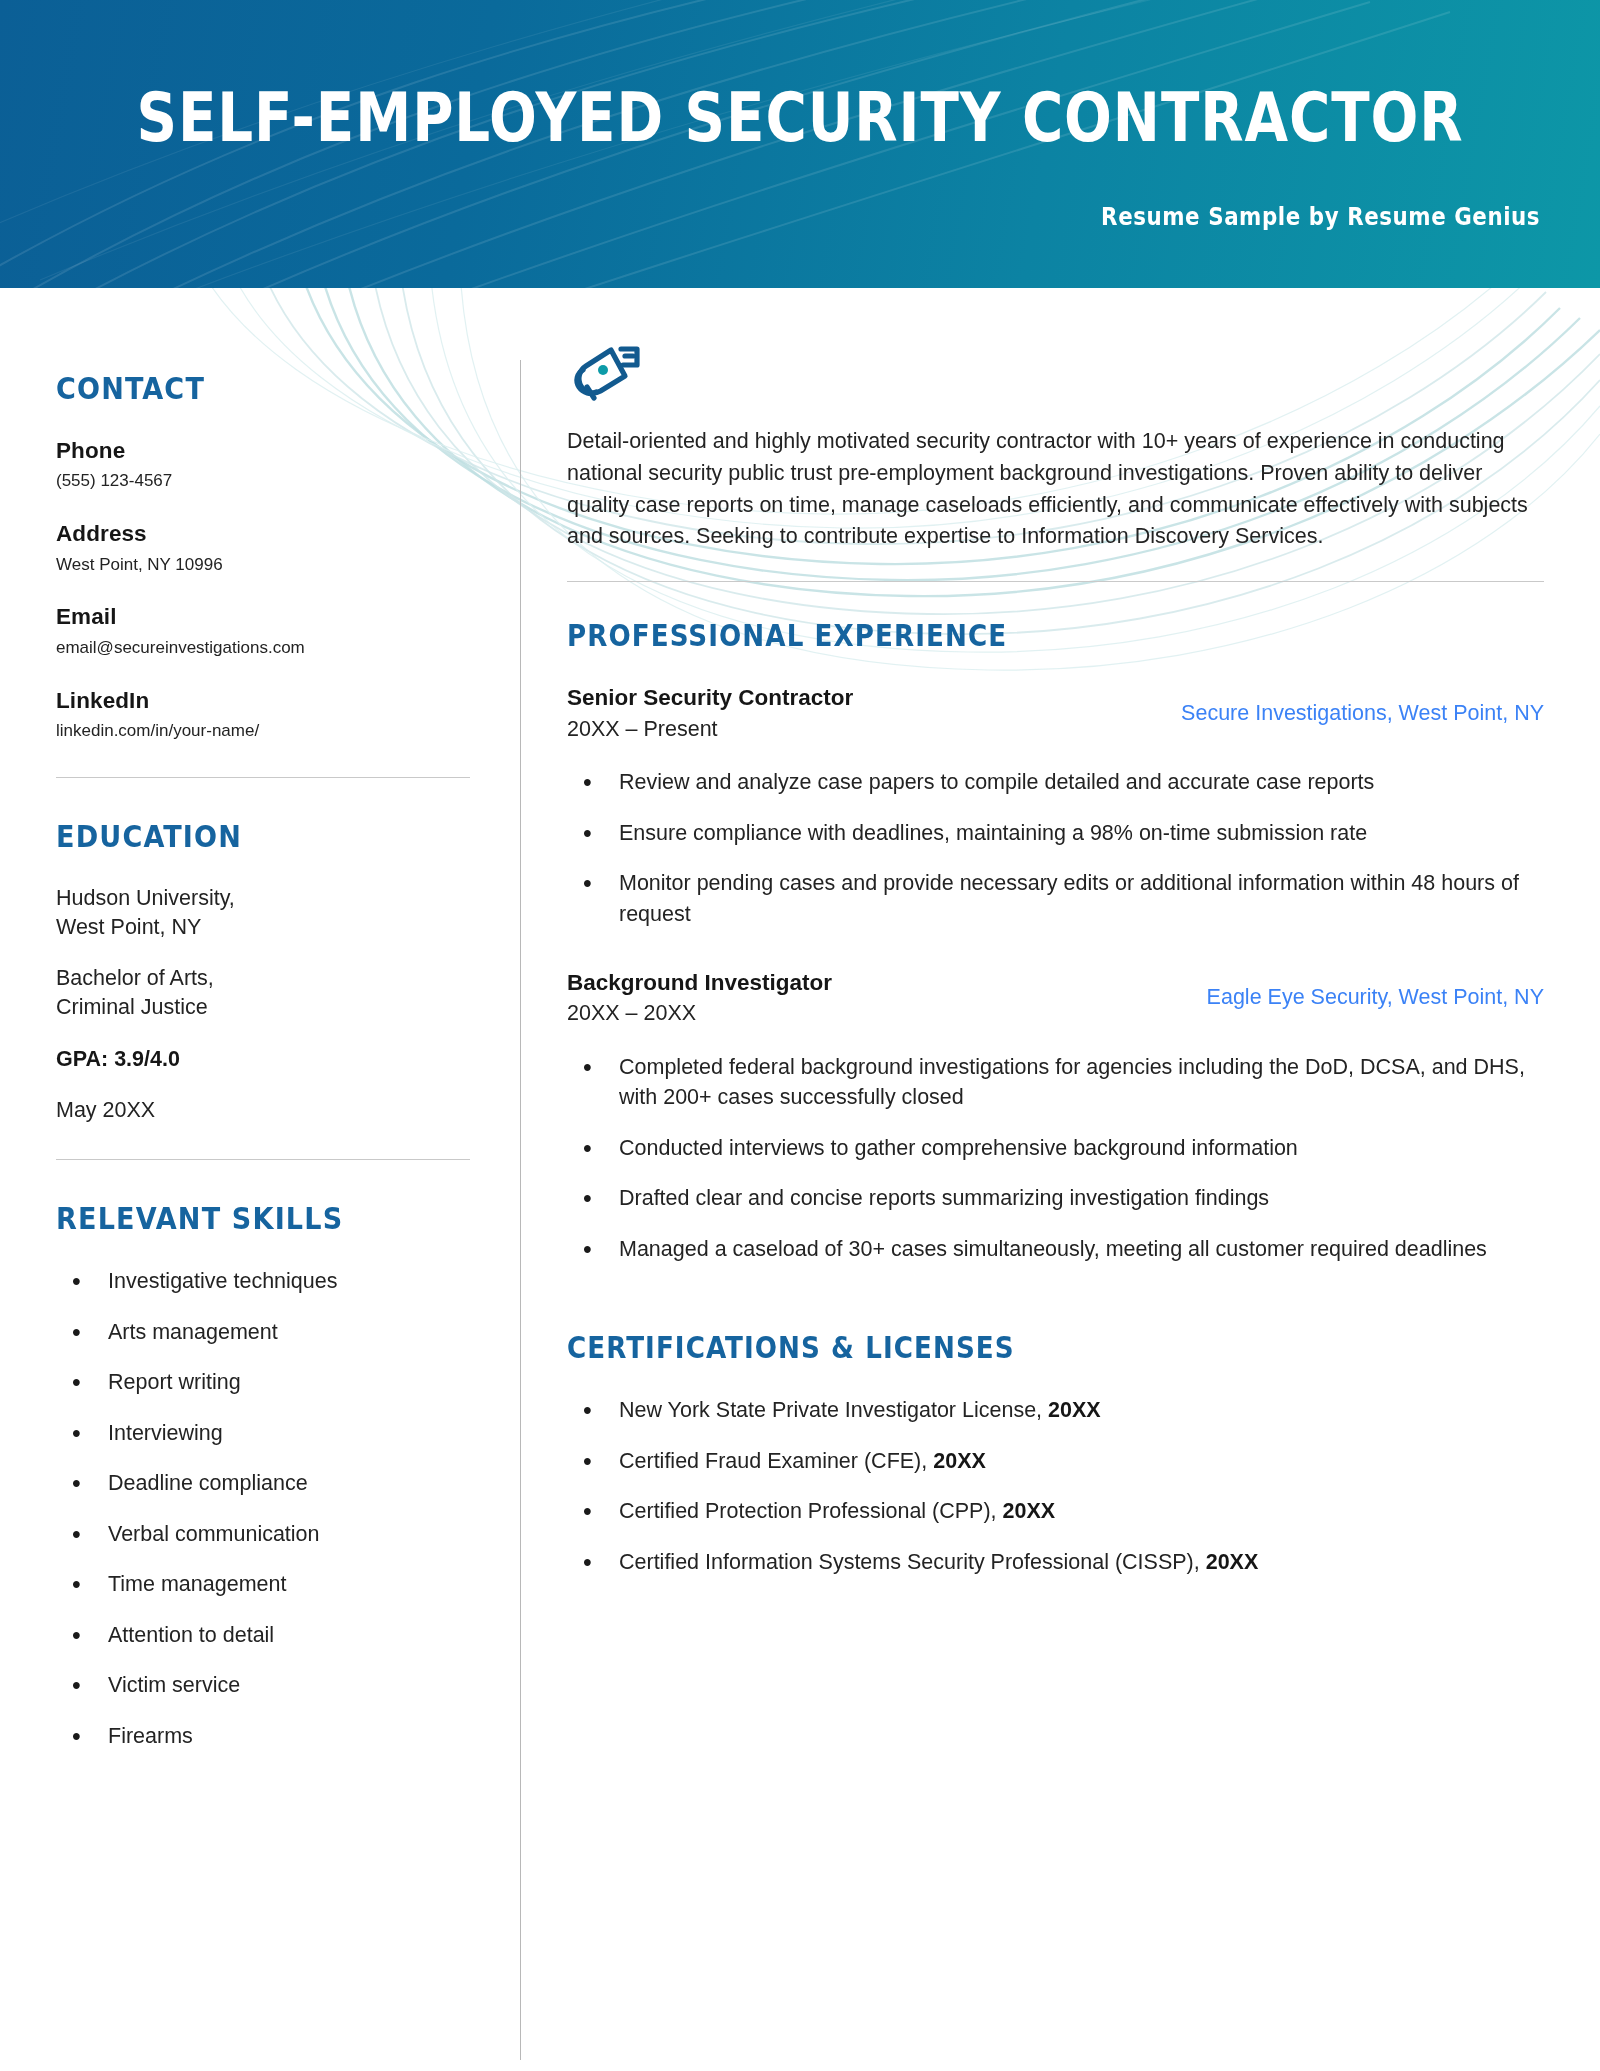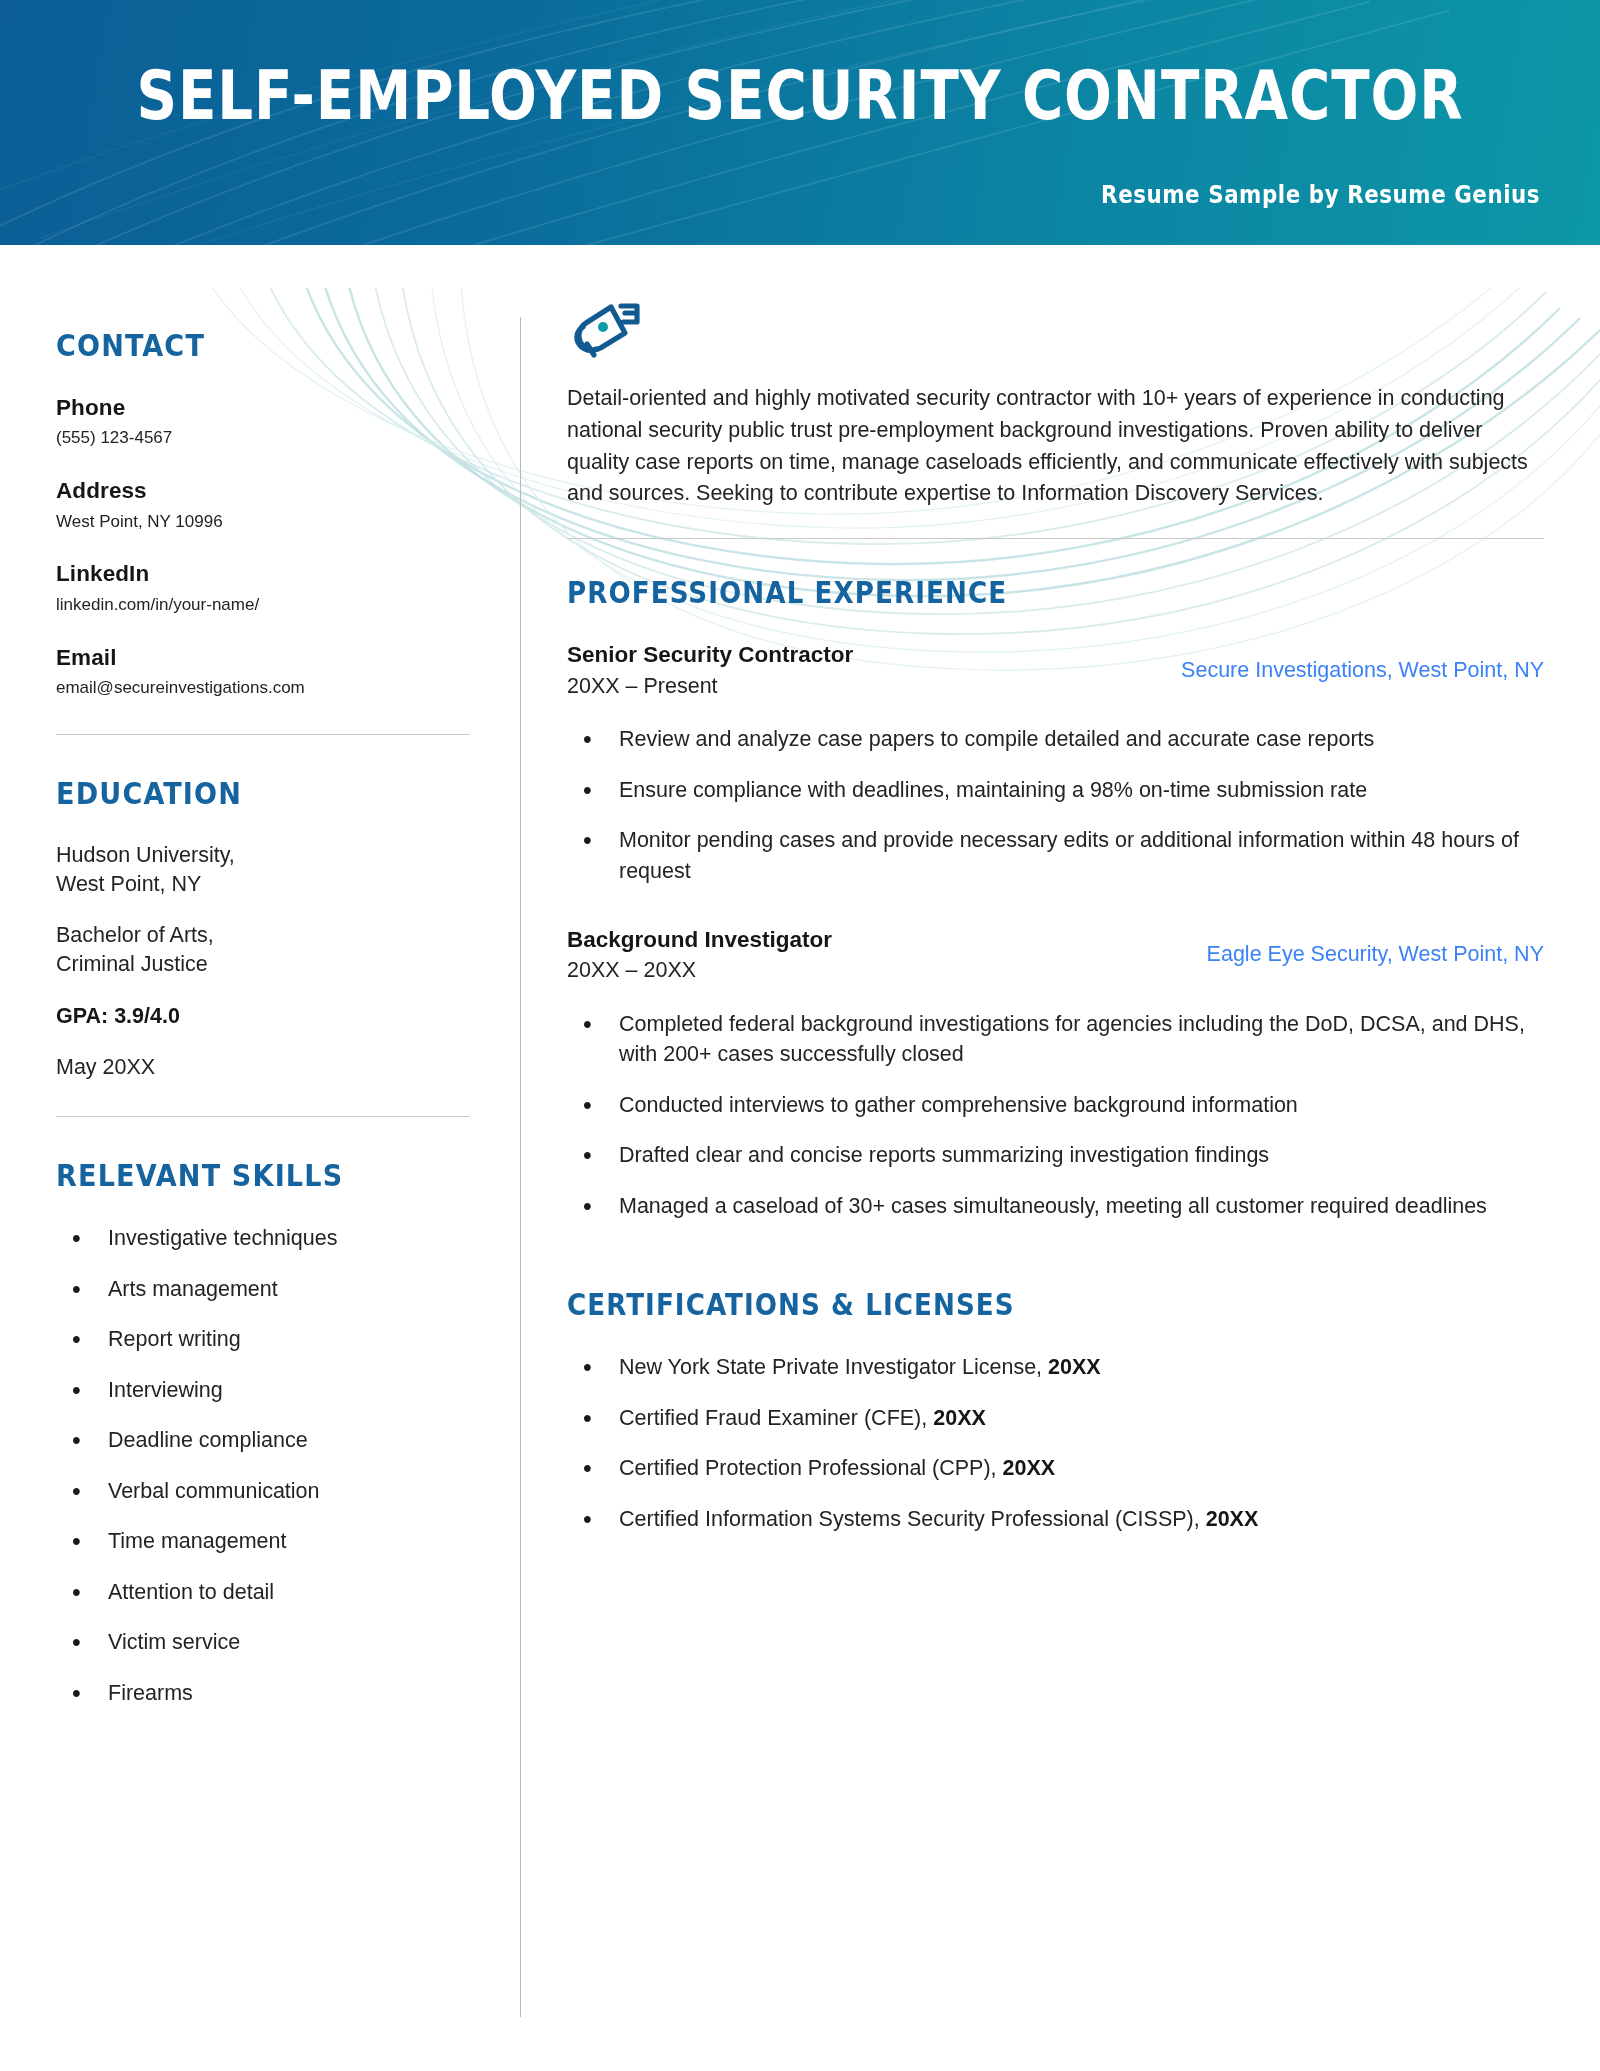--- a/index.html
+++ b/index.html
@@ -16,21 +16,21 @@
     width: 1600px;
     height: 2071px;
     background: #ffffff;
     overflow: hidden;
   }
 
   
   .header {
     position: relative;
     width: 1600px;
-    height: 245px;
+    height: 288px;
     background: linear-gradient(100deg, #0b5f96 0%, #0a6a9b 30%, #0c83a3 65%, #0d97a7 100%);
     overflow: hidden;
   }
   .header-waves {
     position: absolute;
     inset: 0;
     width: 100%;
     height: 100%;
     pointer-events: none;
   }
@@ -306,27 +306,27 @@
           <div class="contact-label">Phone</div>
           <div class="contact-value">(555) 123-4567</div>
         </div>
 
         <div class="contact-block">
           <div class="contact-label">Address</div>
           <div class="contact-value">West Point, NY 10996</div>
         </div>
 
         <div class="contact-block">
+          <div class="contact-label">Email</div>
+          <div class="contact-value">email@secureinvestigations.com</div>
+        </div>
+
+        <div class="contact-block">
           <div class="contact-label">LinkedIn</div>
           <div class="contact-value">linkedin.com/in/your-name/</div>
-        </div>
-
-        <div class="contact-block">
-          <div class="contact-label">Email</div>
-          <div class="contact-value">email@secureinvestigations.com</div>
         </div>
       </section>
 
       <hr class="hr-sidebar">
 
       <section>
         <h2 class="section-heading">EDUCATION</h2>
         <div class="edu-line">
           <span>Hudson University,</span><br>
           <span>West Point, NY</span>

